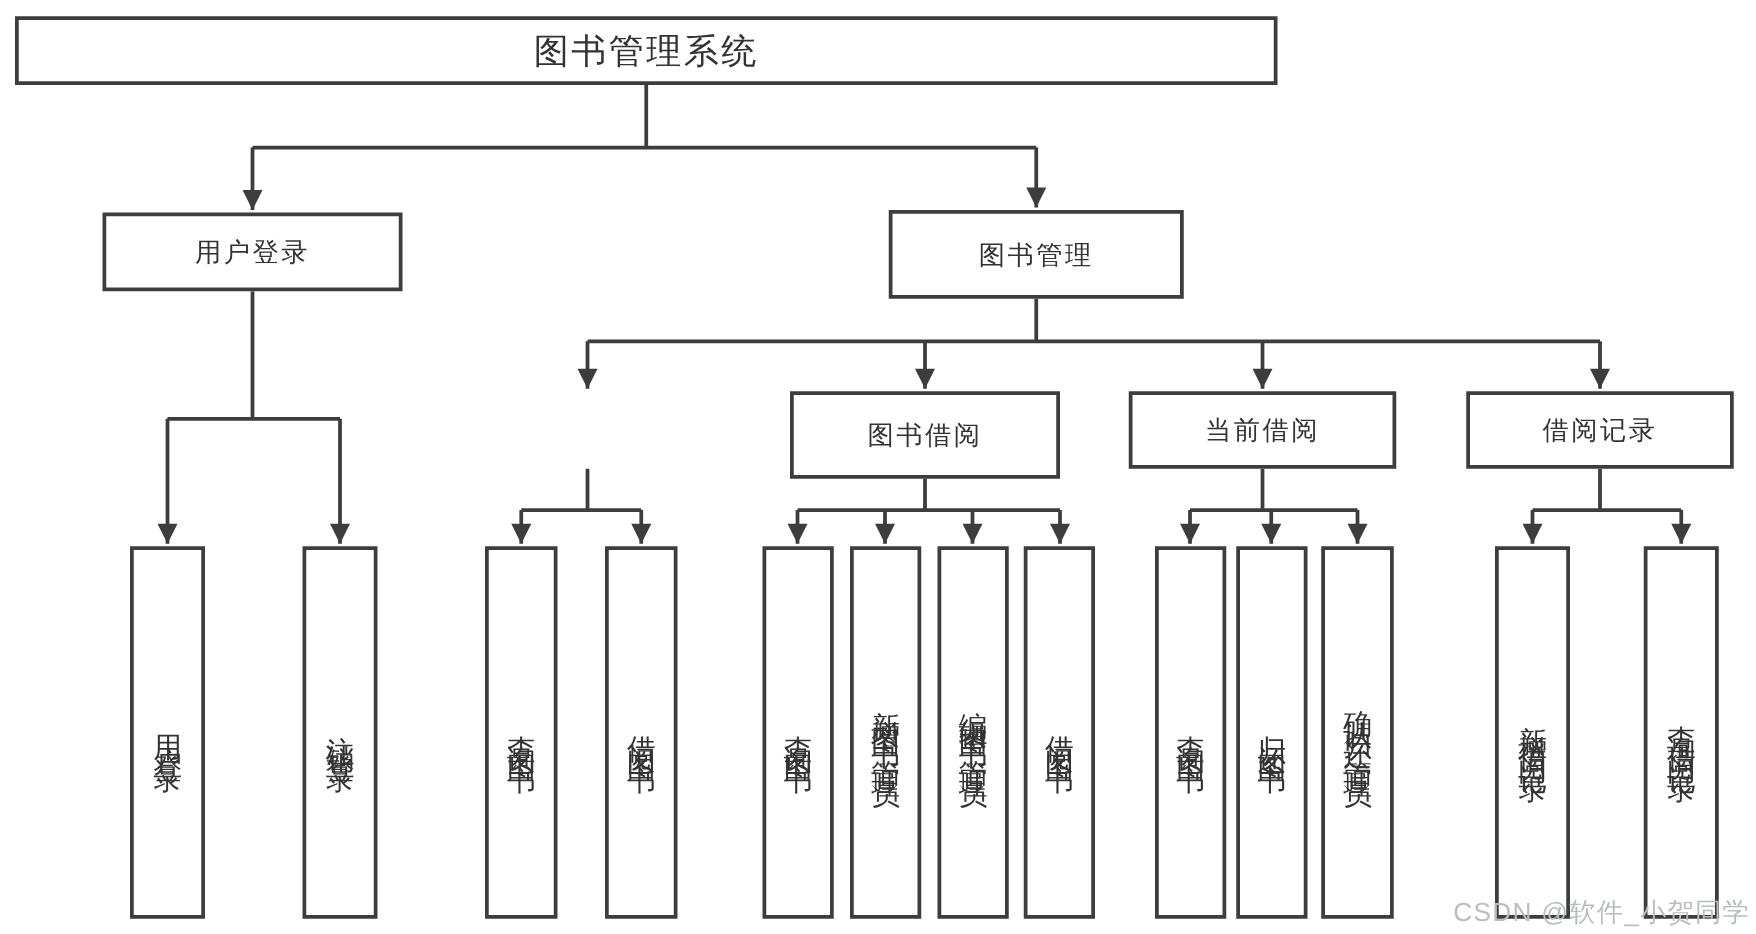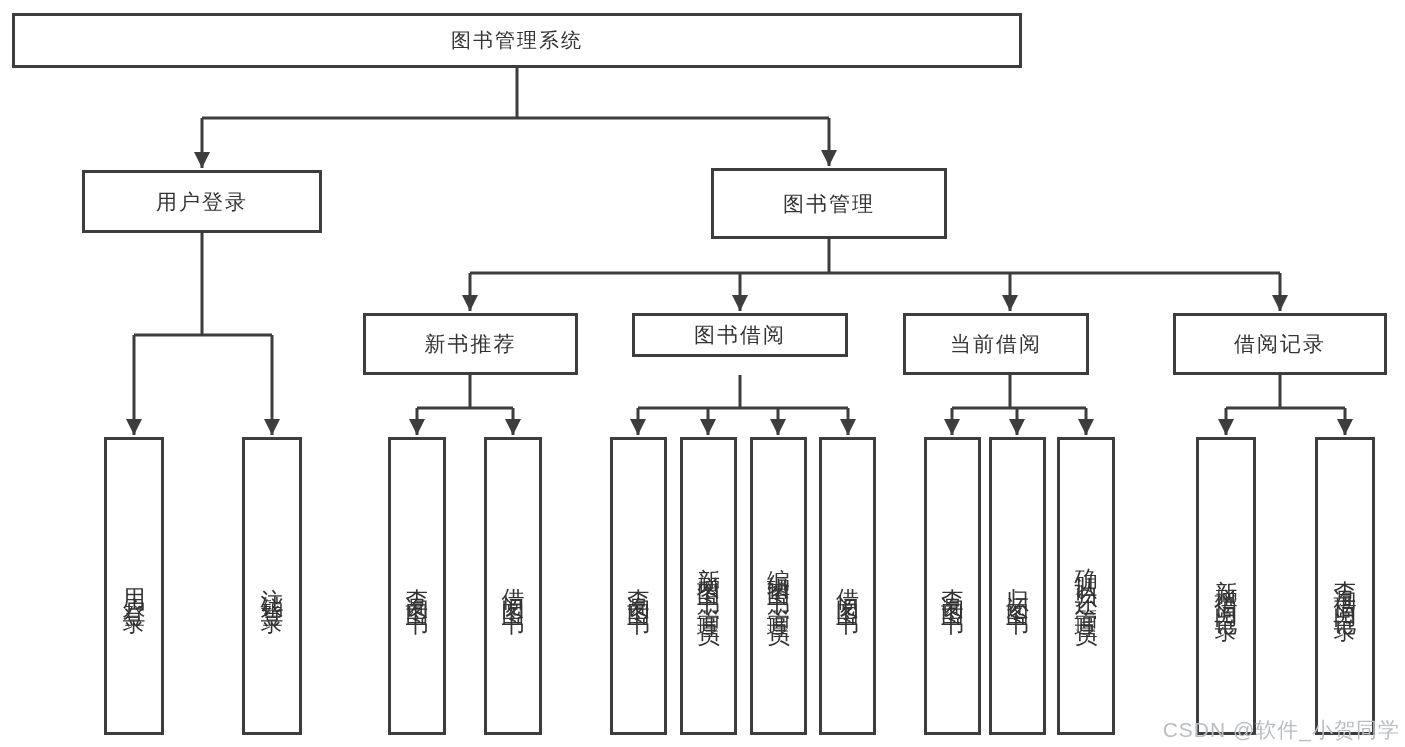--- a/index.html
+++ b/index.html
@@ -31,21 +31,21 @@
     display: flex;
     align-items: center;
     justify-content: center;
     color: var(--text, #333333);
   }
   .node .lbl {
     font-size: 21px;
     letter-spacing: 2px;
     white-space: nowrap;
   }
-  .root .lbl { font-size: 20px; }
+  .root .lbl { font-size: 28px; }
   .vert .lbl {
     writing-mode: vertical-rl;
     text-orientation: mixed;
     font-size: 23px;
     letter-spacing: 8px;
     line-height: 1;
     white-space: normal;
   }
   .watermark {
     position: absolute;
@@ -109,27 +109,24 @@
     <span class="lbl">图书管理系统</span>
   </div>
 
   <div class="node" style="left:82px;top:170px;width:240px;height:63px">
     <span class="lbl">用户登录</span>
   </div>
   <div class="node" style="left:711px;top:168px;width:236px;height:71px">
     <span class="lbl">图书管理</span>
   </div>
 
-  <div class="node" style="left:363px;top:313px;width:215px;height:62px">
-    <span class="lbl">新书推荐</span>
-  </div>
-  <div class="node" style="left:632px;top:313px;width:216px;height:44px">
+  <div class="node" style="left:632px;top:313px;width:216px;height:70px">
     <span class="lbl">图书借阅</span>
   </div>
-  <div class="node" style="left:903px;top:313px;width:186px;height:62px">
+  <div class="node" style="left:903px;top:313px;width:214px;height:62px">
     <span class="lbl">当前借阅</span>
   </div>
   <div class="node" style="left:1173px;top:313px;width:214px;height:62px">
     <span class="lbl">借阅记录</span>
   </div>
 
   <div class="node vert" style="left:104px;top:437px;width:60px;height:298px">
     <span class="lbl">用户登录</span>
   </div>
   <div class="node vert" style="left:242px;top:437px;width:60px;height:298px">

